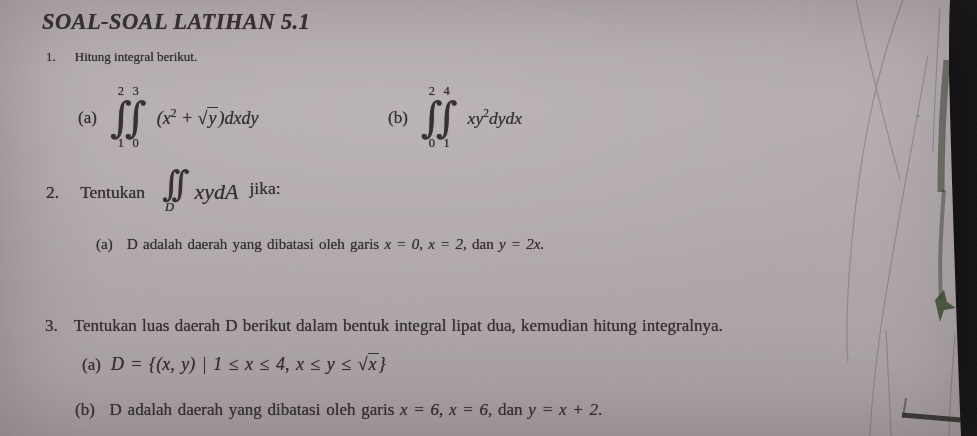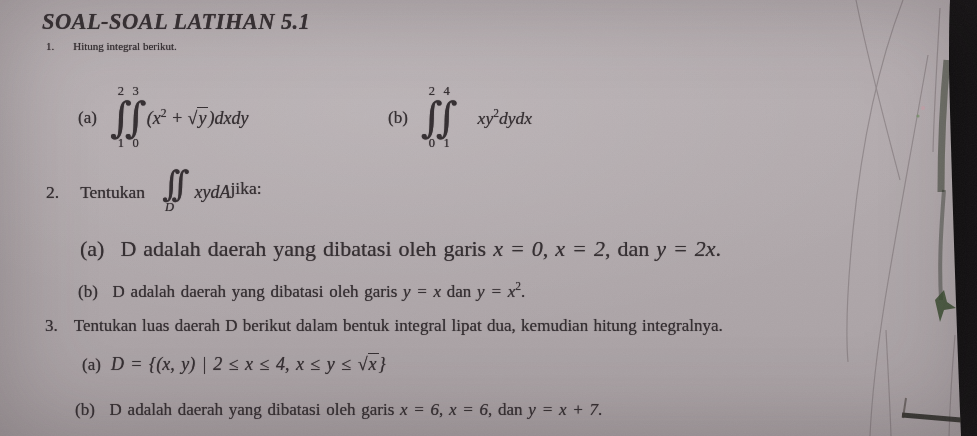--- a/index.html
+++ b/index.html
@@ -27,95 +27,88 @@
   svg.marks{position:absolute;inset:0;z-index:5;pointer-events:none;}
   svg.grain{position:absolute;inset:0;z-index:7;pointer-events:none;opacity:.05;}
 </style>
 </head>
 <body>
 
 <div id="paper">
 
   <div id="title" class="row fuzz">SOAL-SOAL LATIHAN 5.1</div>
 
-  <div class="row fuzz" style="left:46px;top:40px;font-size:11px">
+  <div class="row fuzz" style="left:46px;top:49px;font-size:13px">
     <span style="margin-right:19px">1.</span><span>Hitung integral berikut.</span>
   </div>
 
   <div class="row fuzz flexrow" style="left:78px;top:80px;height:76px">
     <span class="plabel">(a)</span>
     <span class="iunit">
       <span class="lim">2</span>
       <span class="isign">∫</span>
       <span class="lim">1</span>
     </span>
     <span class="iunit" style="margin-left:-7px">
       <span class="lim">3</span>
       <span class="isign">∫</span>
       <span class="lim">0</span>
     </span>
-    <span style="font-size:18px;margin-left:0"><span class="mi">(x</span><sup>2</sup><span class="mi"> + </span><span class="rad">√</span><span class="mi radarg">y</span><span class="mi">)dxdy</span></span>
+    <span style="font-size:18px;margin-left:10px"><span class="mi">(x</span><sup>2</sup><span class="mi"> + </span><span class="rad">√</span><span class="mi radarg">y</span><span class="mi">)dxdy</span></span>
   </div>
 
   <div class="row fuzz flexrow" style="left:388px;top:80px;height:76px">
     <span class="plabel">(b)</span>
     <span class="iunit">
       <span class="lim">2</span>
       <span class="isign">∫</span>
       <span class="lim">0</span>
     </span>
     <span class="iunit" style="margin-left:-7px">
       <span class="lim">4</span>
       <span class="isign">∫</span>
       <span class="lim">1</span>
     </span>
-    <span style="font-size:17.5px;margin-left:20px"><span class="mi">xy</span><sup>2</sup><span class="mi">dydx</span></span>
+    <span style="font-size:17.5px;margin-left:10px"><span class="mi">xy</span><sup>2</sup><span class="mi">dydx</span></span>
   </div>
 
   <div class="row fuzz flexrow" style="left:46px;top:162px;height:60px;font-size:17.5px">
     <span style="margin-right:21px">2.</span>
     <span>Tentukan</span>
     <span class="iunit" style="margin:0 5px 0 17px">
       <span style="line-height:.9"><span class="isign2">∫</span><span class="isign2" style="margin-left:-9px">∫</span></span>
       <span class="lim mi" style="align-self:flex-start;margin-left:3px">D</span>
     </span>
-    <span class="mi" style="font-size:18px;margin-bottom:0">xydA</span>
-    <span style="margin-bottom:8px">jika:</span>
+    <span class="mi" style="font-size:22px;margin-bottom:0">xydA</span>
+    <span style="margin-left:11px;margin-bottom:8px">jika:</span>
   </div>
 
-  <div class="row fuzz" style="left:80px;top:236px;font-size:22px;word-spacing:1.5px">
+  <div class="row fuzz" style="left:96px;top:236px;font-size:15px;word-spacing:1.5px">
     <span style="margin-right:9px">(a)</span>
     <span>D adalah daerah yang dibatasi oleh garis</span>
     <span class="mi">x = 0</span><span>,</span>
     <span class="mi">x = 2</span><span>, dan</span>
     <span class="mi">y = 2x</span><span>.</span>
   </div>
 
-  <div class="row fuzz" style="left:78px;top:280px;font-size:17px;word-spacing:1.5px">
-    <span style="margin-right:9px">(b)</span>
-    <span>D adalah daerah yang dibatasi oleh garis</span>
-    <span class="mi">y = x</span>
-    <span>dan</span>
-    <span class="mi">y = x</span><sup>2</sup><span>.</span>
-  </div>
 
   <div class="row fuzz" style="left:45px;top:316px;font-size:17px;word-spacing:1px">
     <span style="margin-right:16px">3.</span><span>Tentukan luas daerah D berikut dalam bentuk integral lipat dua, kemudian hitung integralnya.</span>
   </div>
 
   <div class="row fuzz" style="left:82px;top:354px;font-size:18px;word-spacing:2px">
-    <span style="font-size:17px;margin-right:10px">(a)</span><span class="mi">D = {(x, y) | 2 ≤ x ≤ 4, x ≤ y ≤ </span><span class="rad">√</span><span class="mi radarg">x</span><span class="mi">}</span>
+    <span style="font-size:17px;margin-right:10px">(a)</span><span class="mi">D = {(x, y) | 1 ≤ x ≤ 4, x ≤ y ≤ </span><span class="rad">√</span><span class="mi radarg">x</span><span class="mi">}</span>
   </div>
 
   <div class="row fuzz" style="left:75px;top:400px;font-size:17px;word-spacing:1.5px">
     <span style="margin-right:9px">(b)</span>
     <span>D adalah daerah yang dibatasi oleh garis</span>
     <span class="mi">x = 6</span><span>,</span>
     <span class="mi">x = 6</span><span>, dan</span>
-    <span class="mi">y = x + 7</span><span>.</span>
+    <span class="mi">y = x + 2</span><span>.</span>
   </div>
 
   <svg class="marks" width="977" height="436" viewBox="0 0 977 436">
     <g stroke="#665c5f" stroke-width="1.2" fill="none" opacity="0.42">
       <path d="M903,0 C880,60 862,140 853,230 C848,280 845,325 848,362"></path>
       <path d="M928,55 C915,130 898,220 885,300 C878,345 872,392 870,436"></path>
       <path d="M940,8 C937,60 934,110 933,152"></path>
       <path d="M856,0 C866,50 884,120 900,180"></path>
       <path d="M886,330 C888,370 890,405 891,436"></path>
       <path d="M955,335 C952,370 950,402 949,436"></path>

